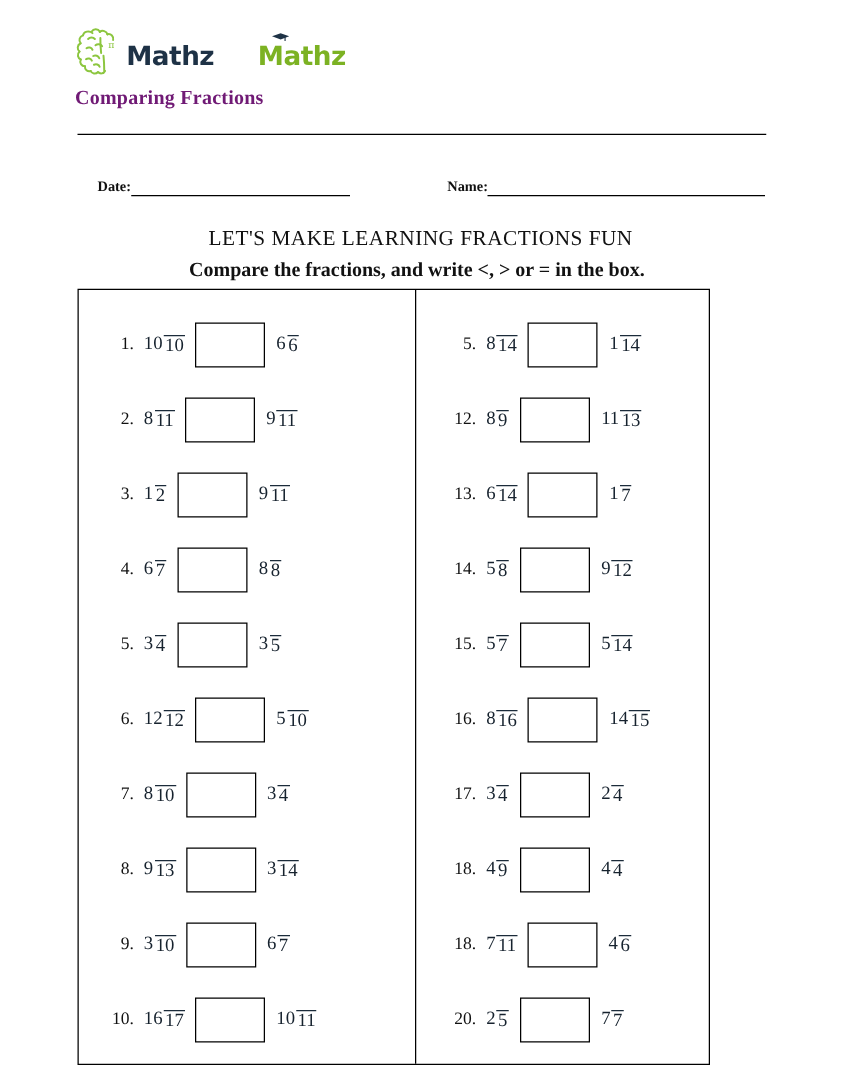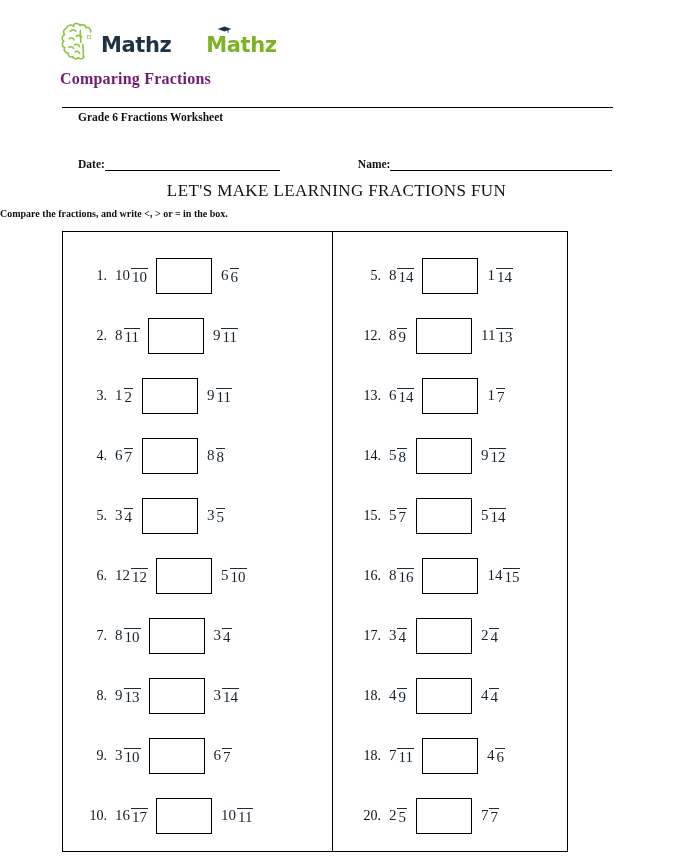--- a/index.html
+++ b/index.html
@@ -107,23 +107,24 @@
     font-family: "Liberation Serif", serif;
     font-size: 17px;
     letter-spacing: 0.4px;
     color: #111;
   }
   .instr-sub {
     position: absolute;
     left: 0;
     top: 208px;
     width: 667px;
+    text-align: center;
     font-family: "Liberation Serif", serif;
     font-weight: bold;
-    font-size: 10px;
+    font-size: 16px;
     color: #111;
   }
 
   
   .panel {
     position: absolute;
     left: 62px;
     top: 231px;
     width: 506px;
     height: 621px;
@@ -224,21 +225,20 @@
           <polygon points="7.5,0.5 14.4,3 7.5,5.5 0.6,3" fill="#1e3246"></polygon>
           <rect x="10.6" y="3.2" width="0.9" height="3.6" fill="#1e3246"></rect>
         </svg></span>
   </div>
 </div>
 
 <div class="page-title">Comparing Fractions</div>
 
 <div class="header-rule"></div>
 <div class="meta">
-  <div class="meta-sub">Grade 6 Fractions Worksheet</div>
   <div class="meta-row">
     <span class="meta-label">Date:</span>
     <span class="fill-line date-line"></span>
     <span class="spacer-gap"></span>
     <span class="meta-label">Name:</span>
     <span class="fill-line name-line"></span>
   </div>
 </div>
 
 <div class="instr-main">LET'S MAKE LEARNING FRACTIONS FUN</div>

